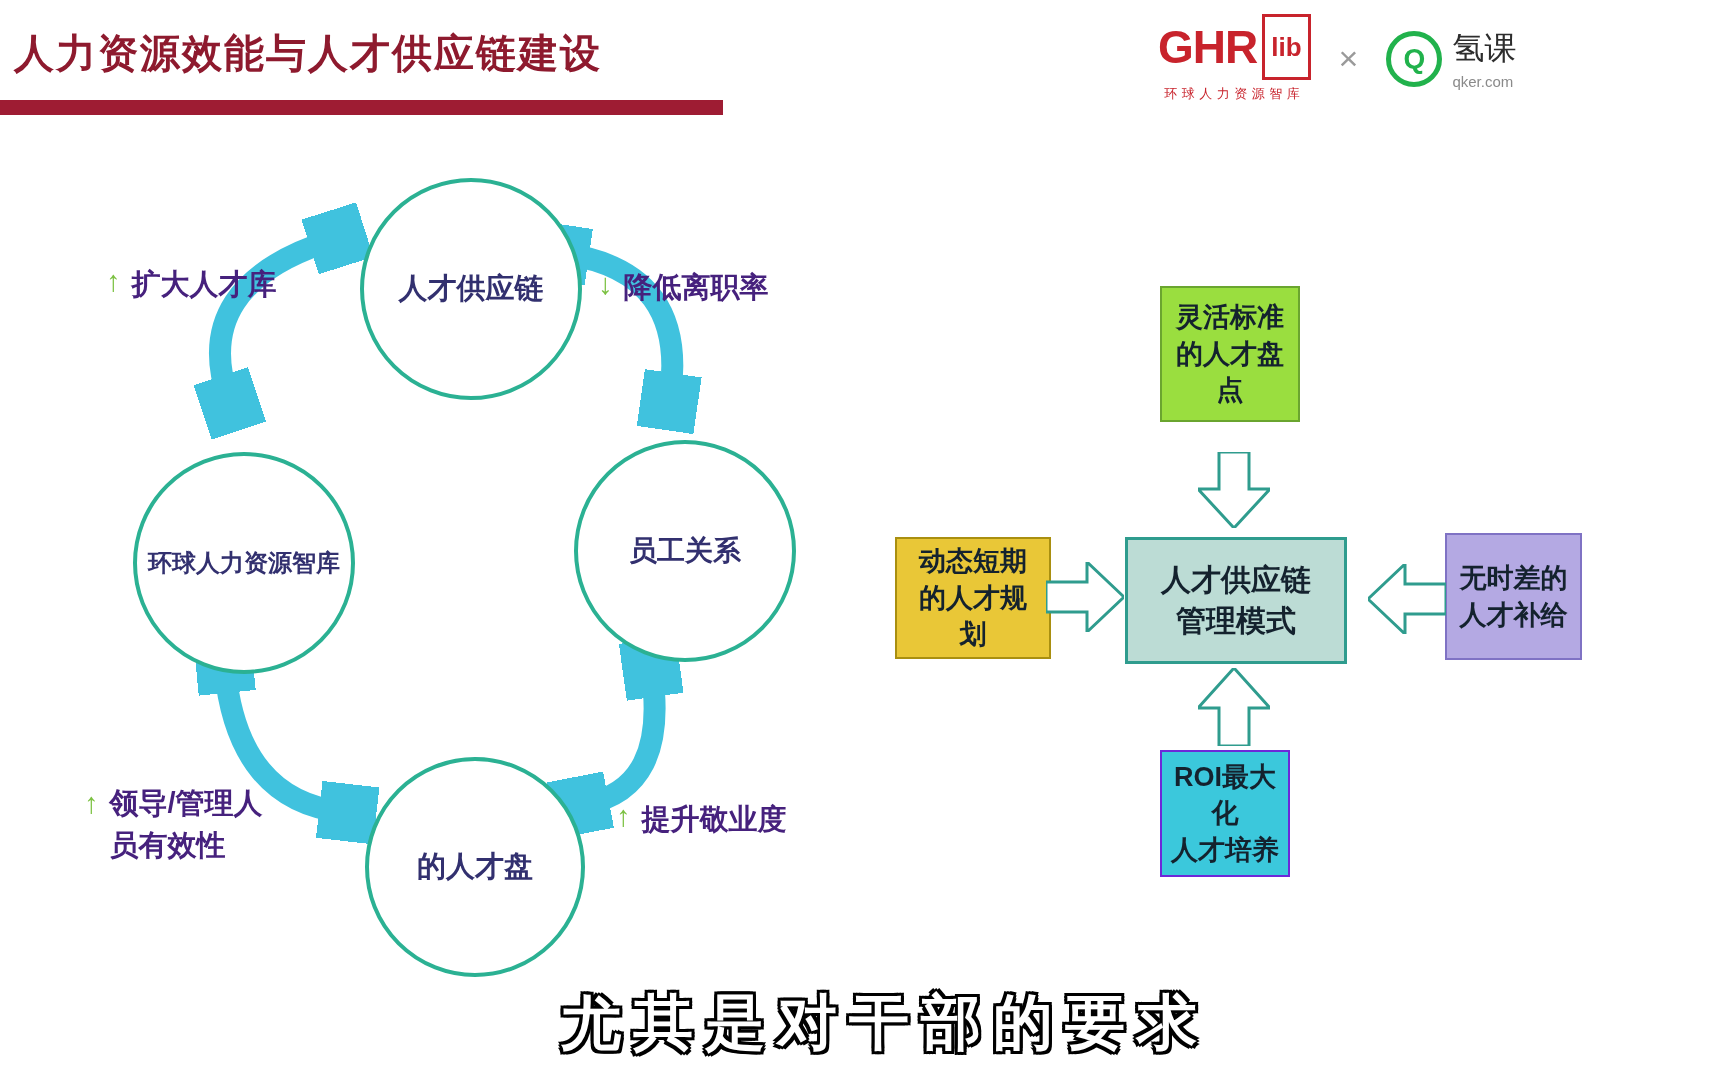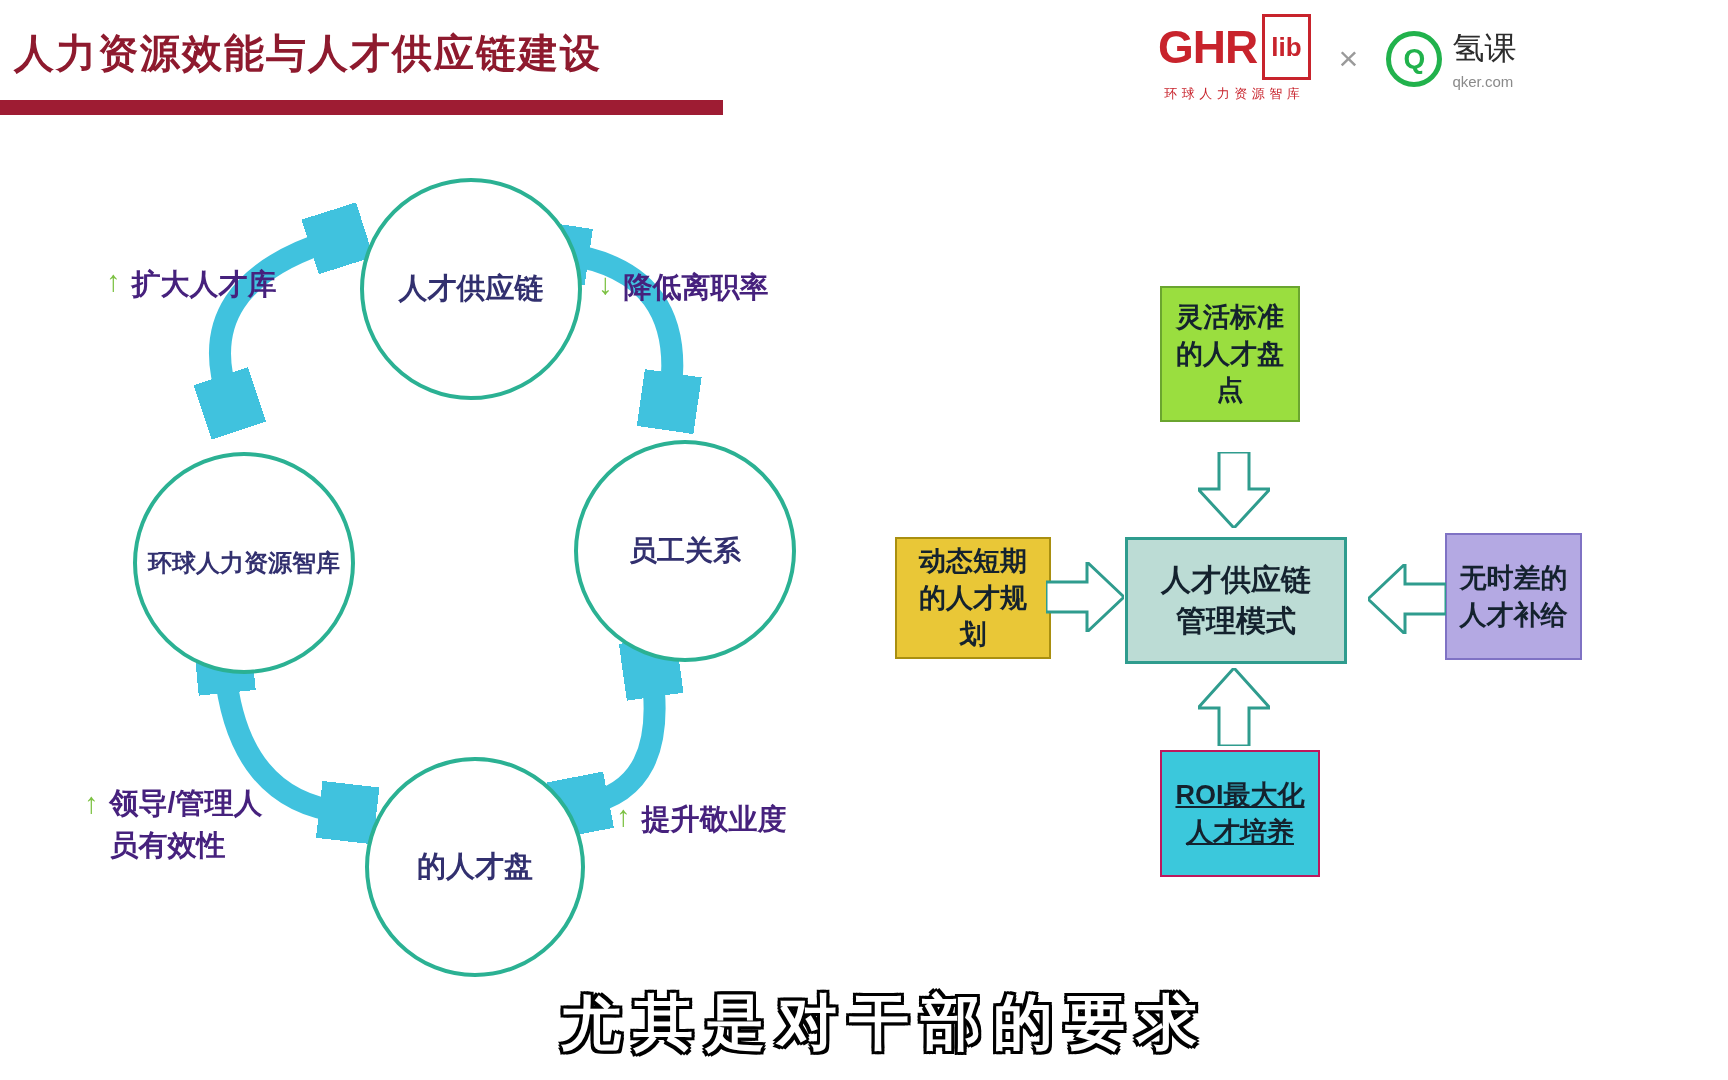--- a/index.html
+++ b/index.html
@@ -46,21 +46,21 @@
   .ann-2 { left:84px;  top:782px; line-height:1.45; }
   .ann-3 { left:616px; top:800px; }
 
   
   .mbox { position:absolute; display:flex; align-items:center; justify-content:center;
     text-align:center; font-weight:700; font-size:27px; line-height:1.35; color:#14222e;
     white-space:pre-line; }
   .mbox-top    { left:1160px; top:286px; width:140px; height:136px; background:var(--box-green,#9ade3f);  border:2px solid #6aa52f; }
   .mbox-left   { left:895px;  top:537px; width:156px; height:122px; background:var(--box-yellow,#e9c737); border:2px solid #a98f10; }
   .mbox-right  { left:1445px; top:533px; width:137px; height:127px; background:var(--box-purple,#b4a9e3); border:2px solid #7f72c4; }
-  .mbox-bottom { left:1160px; top:750px; width:160px; height:127px; background:var(--box-cyan,#3bc8dc);   border:2px solid #be185d;text-decoration:underline; }
+  .mbox-bottom { left:1160px; top:750px; width:130px; height:127px; background:var(--box-cyan,#3bc8dc);   border:2px solid #6d28d9; }
   .mbox-center { left:1125px; top:537px; width:222px; height:127px; background:var(--box-center-bg,#bcdcd5);
     border:3px solid var(--box-center-border,#2f9c8e); font-size:30px; }
 
   .barrow { position:absolute; }
   .barrow polygon { fill:#ffffff; stroke:var(--box-center-border,#2f9c8e); stroke-width:3; stroke-linejoin:miter; }
   .barrow-down  { left:1198px; top:452px; }
   .barrow-up    { left:1198px; top:668px; }
   .barrow-right { left:1046px; top:562px; }
   .barrow-left  { left:1368px; top:564px; }
 

